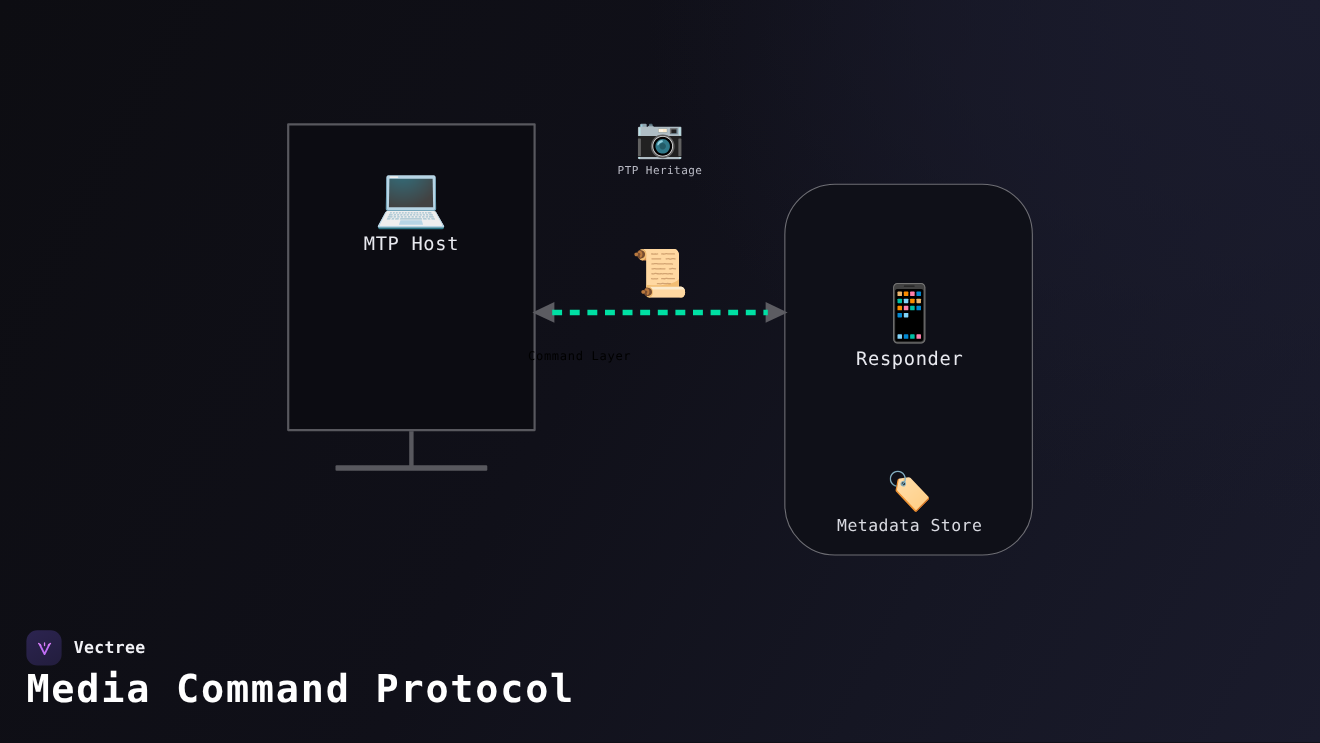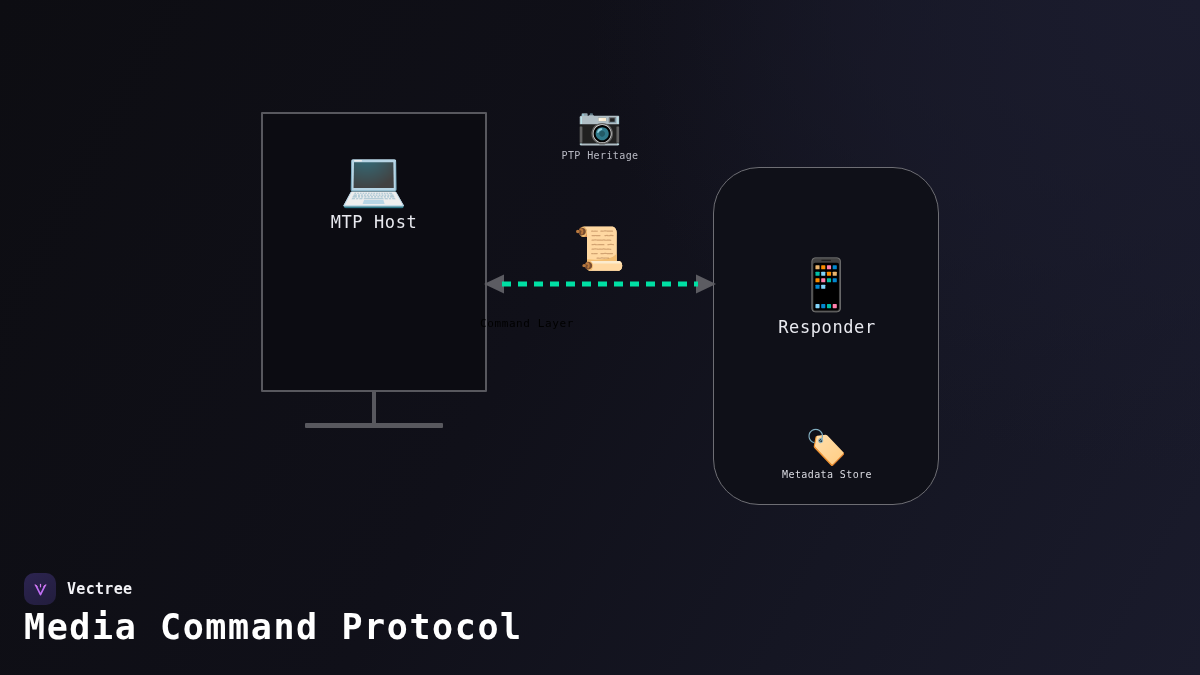--- a/index.html
+++ b/index.html
@@ -125,21 +125,21 @@
     left: 0;
     top: 262px;
     width: 226px;
     display: flex;
     flex-direction: column;
     align-items: center;
     gap: 5px;
   }
   #meta-emoji { font-size: 34px; }
   #meta-label {
-    font-size: 10px;
+    font-size: 15px;
     color: #d8d9e0;
     letter-spacing: 0.4px;
   }
 
   
   #ptp-group {
     position: absolute;
     left: 535px;
     top: 108px;
     width: 130px;

